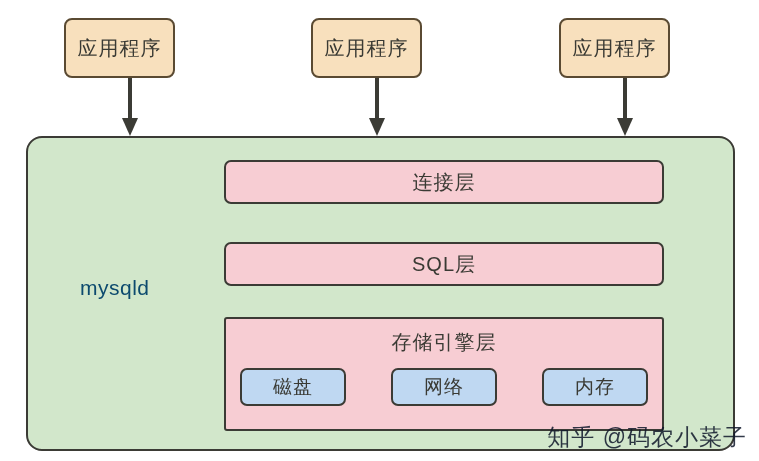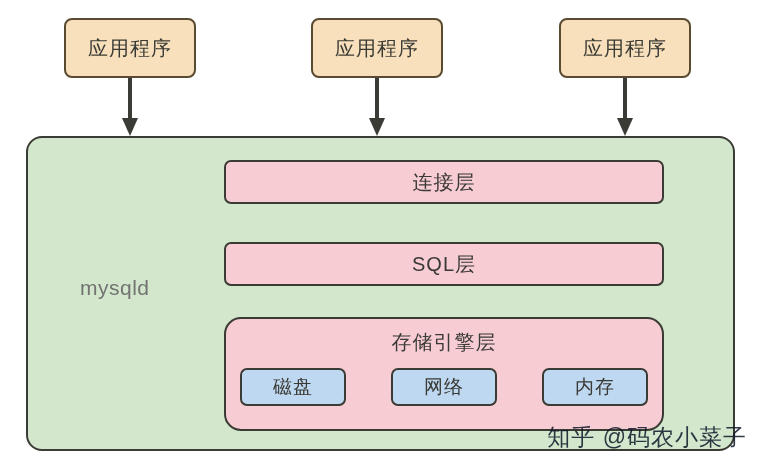--- a/index.html
+++ b/index.html
@@ -32,21 +32,21 @@
     white-space: nowrap;
   }
 
   
   .app-box {
     background: #f8e0bd;
     border-color: #5a4a32;
     border-width: 2.5px;
     border-radius: 8px;
     font-size: 20px;
-    width: 132px;
+    width: 111px;
     height: 60px;
     top: 18px;
   }
   #app-0 { left: 64px; }
   #app-1 { left: 311px; }
   #app-2 { left: 559px; }
 
   
   .arrow {
     position: absolute;
@@ -88,21 +88,21 @@
     height: 315px;
     background: #d2e7cb;
     border: 2.5px solid #3b3b35;
     border-radius: 16px;
   }
   #mysqld-label {
     position: absolute;
     left: 52px;
     top: 138px;
     font-size: 21px;
-    color: #737373;
+    color: #0c4a6e;
     letter-spacing: 0.5px;
     text-align: right;
   }
 
   
   .layer-box {
     background: #f7cdd3;
     left: 196px;
     width: 440px;
     font-size: 20px;
@@ -112,21 +112,21 @@
 
   #layer-engine {
     position: absolute;
     box-sizing: border-box;
     left: 196px;
     top: 179px;
     width: 440px;
     height: 114px;
     background: #f7cdd3;
     border: 2.5px solid #3b3b35;
-    border-radius: 17px;
+    border-radius: 3px;
   }
   #engine-title {
     position: absolute;
     top: 10px;
     left: 0;
     width: 100%;
     text-align: center;
     font-size: 20px;
     color: #3a3a34;
     letter-spacing: 1px;

